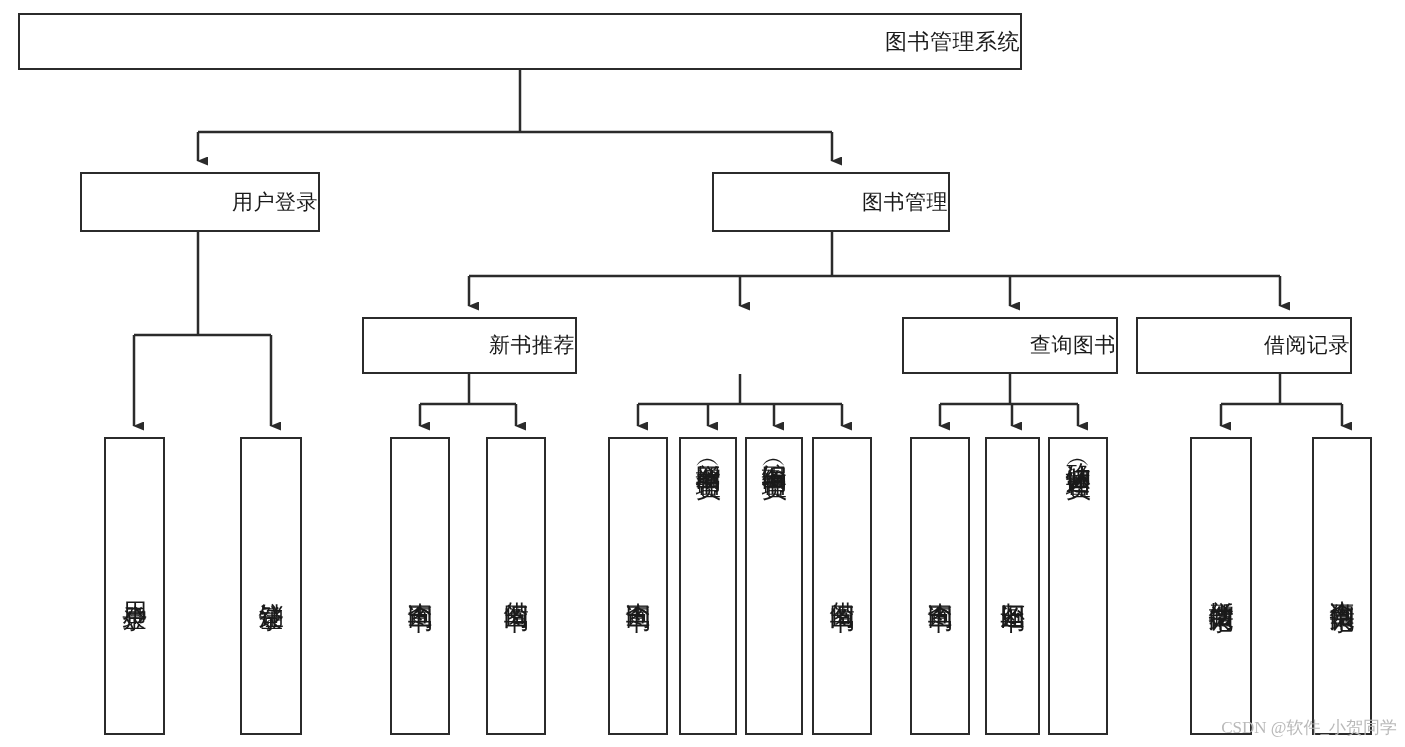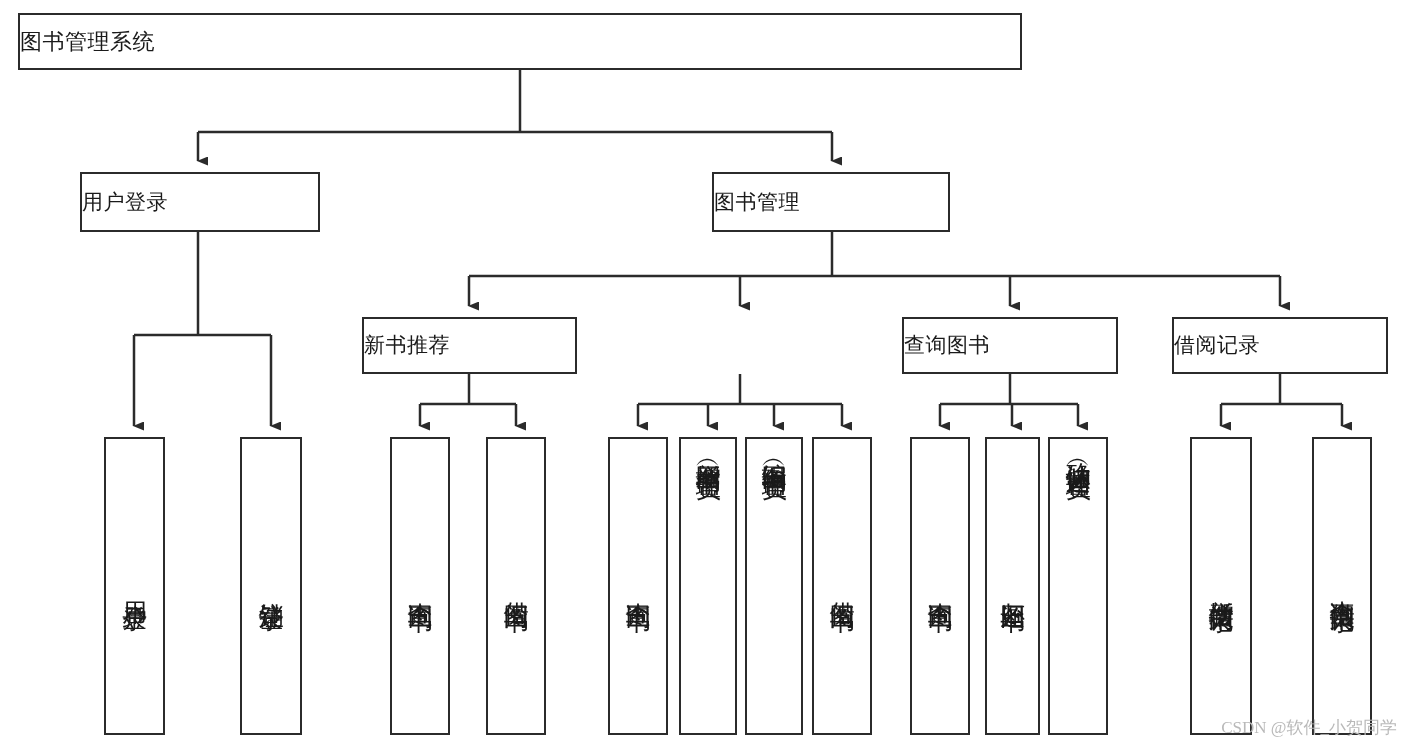--- a/index.html
+++ b/index.html
@@ -25,21 +25,21 @@
     height: 747px;
     pointer-events: none;
   }
   .node {
     position: absolute;
     box-sizing: border-box;
     border: 2px solid #2b2b2b;
     background: #ffffff;
     display: flex;
     align-items: center;
-    justify-content: flex-start;
+    justify-content: flex-end;
     color: #1a1a1a;
   }
   .node .label {
     display: block;
     text-align: center;
     line-height: 1.18;
   }
   
   .node.horiz .label {
     font-size: 21px;
@@ -144,21 +144,21 @@
   <div class="node horiz" style="left:362px; top:317px; width:215px; height:57px;">
     <span class="label">新书推荐</span>
   </div>
 
   <div class="node horiz" style="left:712px; top:172px; width:238px; height:60px;">
     <span class="label">图书管理</span>
   </div>
   <div class="node horiz" style="left:902px; top:317px; width:216px; height:57px;">
     <span class="label">查询图书</span>
   </div>
-  <div class="node horiz" style="left:1172px; top:317px; width:216px; height:57px;">
+  <div class="node horiz" style="left:1136px; top:317px; width:216px; height:57px;">
     <span class="label">借阅记录</span>
   </div>
 
   <div class="node vert centered" style="left:104px; top:437px; width:61px; height:298px;">
     <span class="label">用户登录</span>
   </div>
   <div class="node vert centered" style="left:240px; top:437px; width:62px; height:298px;">
     <span class="label">注销登录</span>
   </div>
 

